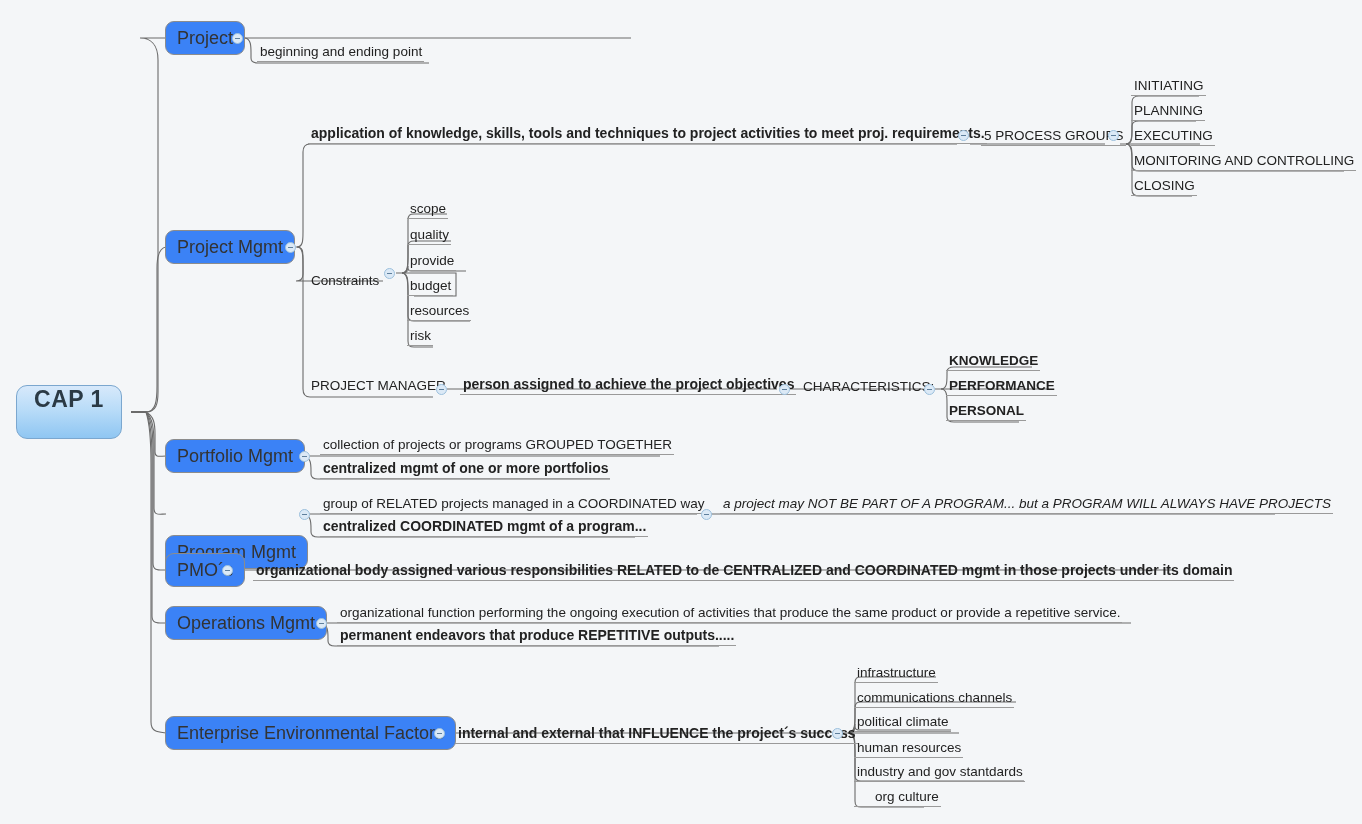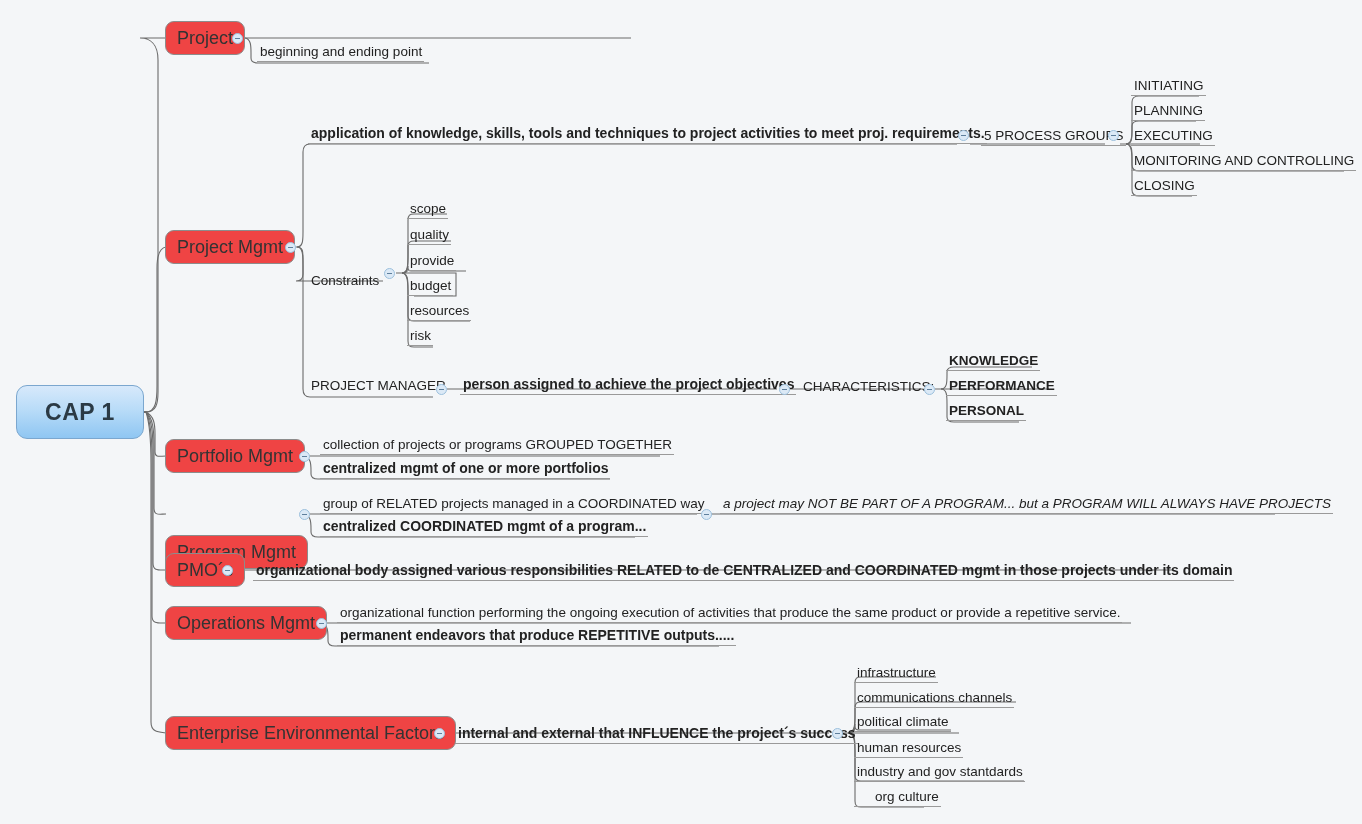--- a/index.html
+++ b/index.html
@@ -11,29 +11,29 @@
     position:relative;
     color:#1d1d1d;
   }
   #canvas{position:absolute;inset:0;width:1362px;height:824px;}
   #edges{position:absolute;left:0;top:0;width:1362px;height:824px;pointer-events:none;}
 
   
   .node{position:absolute;box-sizing:border-box;white-space:nowrap;}
 
   .root{
-    left:16px;top:385px;width:128px;height:54px;
+    left:16px;top:385px;width:106px;height:54px;
     border:1px solid #7ba7cf;border-radius:11px;
     background:linear-gradient(180deg,#d7e9fb 0%,#b9dcf8 45%,#8fc6f2 100%);
-    display:flex;align-items:center;justify-content:center;
+    display:flex;align-items:flex-start;justify-content:center;
     font-size:23px;font-weight:bold;color:#2b3a45;letter-spacing:.5px;
   }
 
   .boxnode{
-    border:1px solid #8c8c8c;border-radius:9px;background:#ef4444;
+    border:1px solid #8c8c8c;border-radius:9px;background:#3b82f6;
     display:flex;align-items:center;padding:0 11px;
     font-size:18px;color:#333;height:34px;
   }
 
   
   .leaf{
     font-size:13.5px;color:#222;
     border-bottom:1px solid #9a9a9a;
     padding:0 2px 2px 3px;
     line-height:15px;

